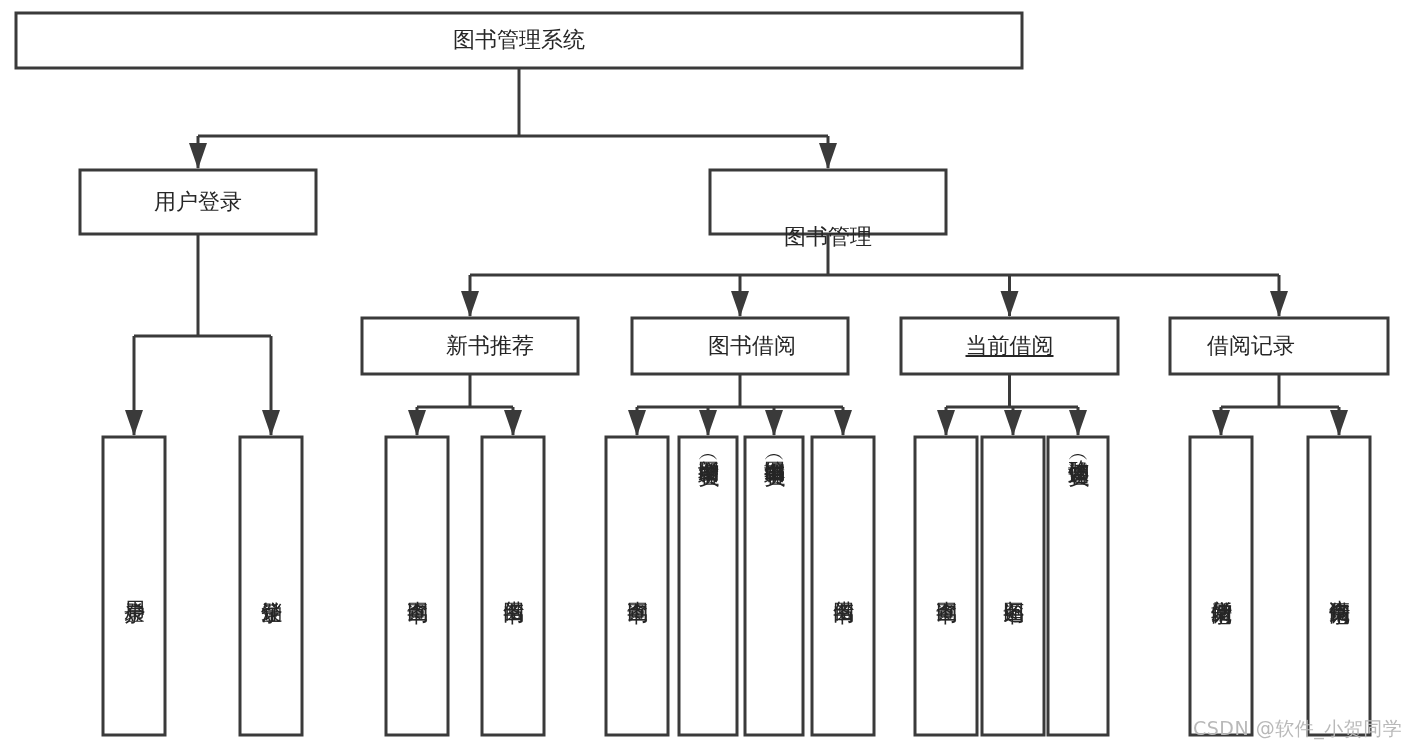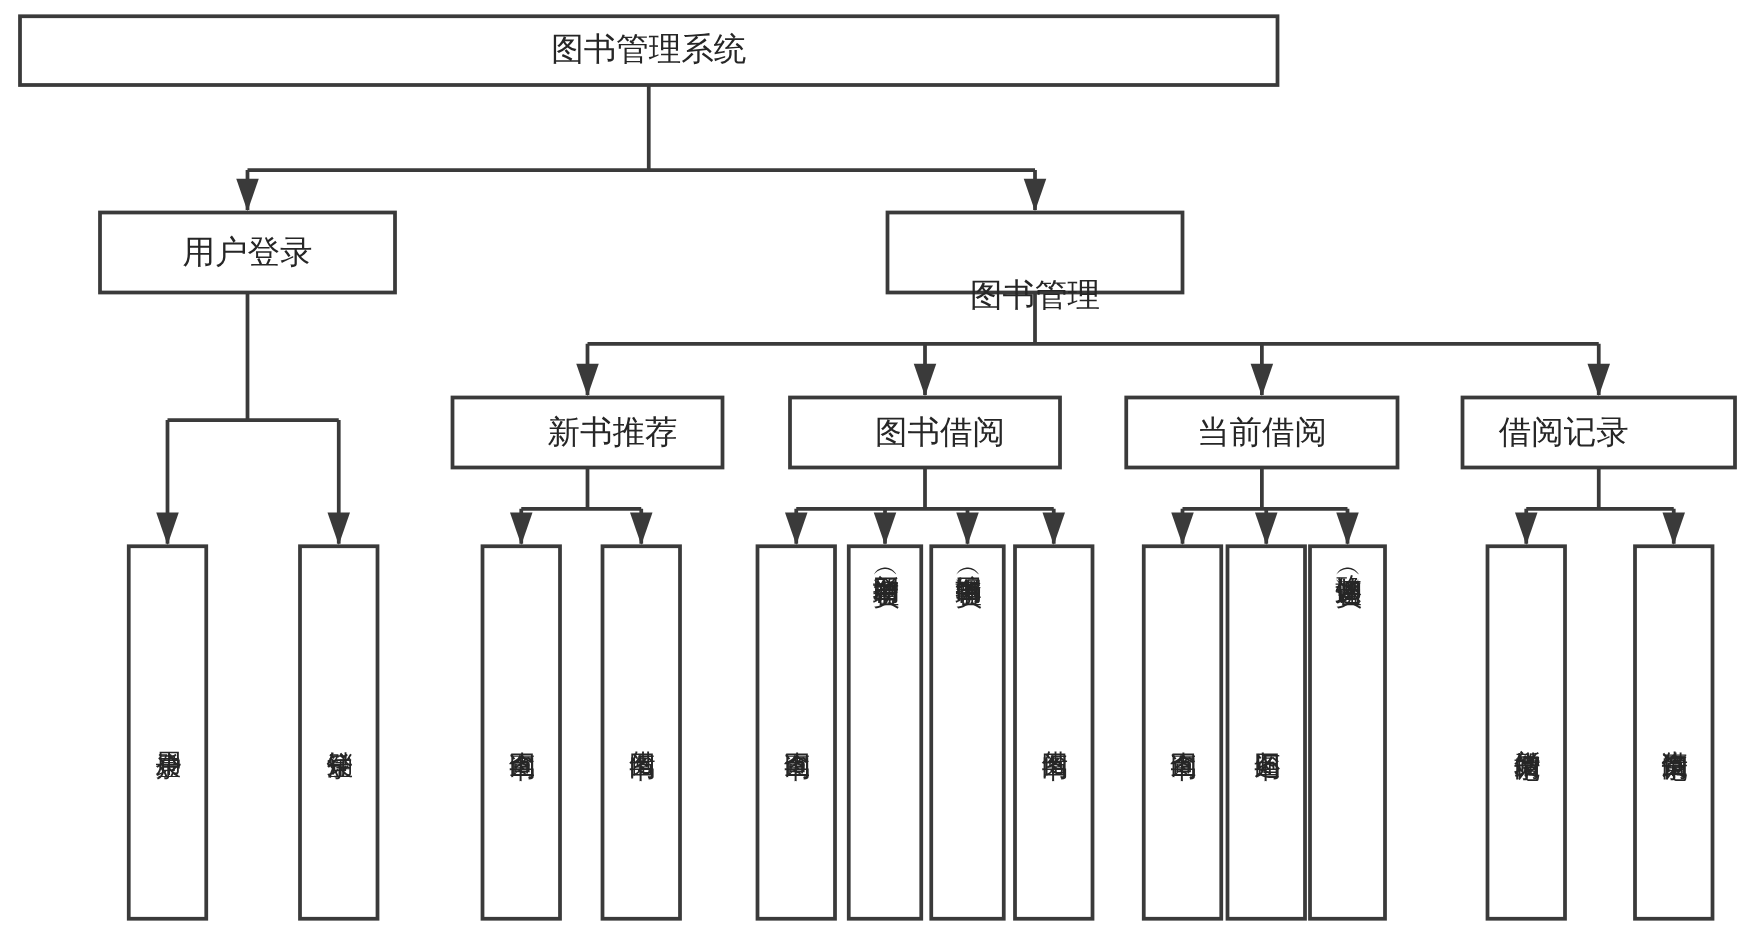--- a/index.html
+++ b/index.html
@@ -48,21 +48,21 @@
     box-sizing: border-box;
     display: flex;
     align-items: center;
     justify-content: center;
     color: #262626;
     text-align: center;
     pointer-events: none;
     white-space: nowrap;
   }
   .node-label.horizontal {
-    font-size: 26px;
+    font-size: 22px;
     line-height: 1.1;
   }
   .node-label.vertical {
     writing-mode: vertical-rl;
     text-orientation: upright;
     font-size: 21px;
     line-height: 1.22;
     letter-spacing: 1px;
     align-items: center;
     justify-content: center;
@@ -163,31 +163,32 @@
         <rect x="1308" y="437" width="62" height="298" class="box-rect"></rect>
       </g>
   </svg>
 
   <div id="labels-layer">
       <div class="node-label horizontal" style="left: 16px; top: 13px; width: 1006px; height: 55px;">图书管理系统</div>
       <div class="node-label horizontal" style="left: 80px; top: 170px; width: 236px; height: 64px;">用户登录</div>
       <div class="node-label horizontal" style="left: 710px; top: 170px; width: 236px; height: 64px; margin-top: 35px;">图书管理</div>
       <div class="node-label horizontal" style="left: 362px; top: 318px; width: 256px; height: 56px;">新书推荐</div>
       <div class="node-label horizontal" style="left: 632px; top: 318px; width: 216px; height: 56px; padding-left: 24px;">图书借阅</div>
-      <div class="node-label horizontal" style="left: 901px; top: 318px; width: 217px; height: 56px;">当前借阅</div>
+      <div class="node-label horizontal" style="left: 901px; top: 318px; width: 217px; height: 56px; text-decoration: underline;">当前借阅</div>
       <div class="node-label horizontal" style="left: 1124px; top: 318px; width: 254px; height: 56px; text-align: center;">借阅记录</div>
       <div class="node-label vertical" style="left: 103px; top: 437px; width: 62px; height: 298px;">用户登录</div>
       <div class="node-label vertical" style="left: 240px; top: 437px; width: 62px; height: 298px;">注销登录</div>
       <div class="node-label vertical" style="left: 386px; top: 437px; width: 62px; height: 298px;">查询图书</div>
       <div class="node-label vertical" style="left: 482px; top: 437px; width: 62px; height: 298px;">借阅图书</div>
       <div class="node-label vertical" style="left: 606px; top: 437px; width: 62px; height: 298px;">查询图书</div>
       <div class="node-label vertical top-aligned" style="left: 679px; top: 437px; width: 58px; height: 298px;">新增图书（管理员）</div>
       <div class="node-label vertical top-aligned" style="left: 745px; top: 437px; width: 58px; height: 298px;">编辑图书（管理员）</div>
       <div class="node-label vertical" style="left: 812px; top: 437px; width: 62px; height: 298px;">借阅图书</div>
       <div class="node-label vertical" style="left: 915px; top: 437px; width: 62px; height: 298px;">查询图书</div>
       <div class="node-label vertical" style="left: 982px; top: 437px; width: 62px; height: 298px;">归还图书</div>
       <div class="node-label vertical top-aligned" style="left: 1048px; top: 437px; width: 60px; height: 298px;">确认归还（管理员）</div>
       <div class="node-label vertical" style="left: 1190px; top: 437px; width: 62px; height: 298px;">新增借阅记录</div>
       <div class="node-label vertical" style="left: 1308px; top: 437px; width: 62px; height: 298px;">查询借阅记录</div>
     </div>
 
+  <div class="watermark" style="left: 1193px; top: 716px;">CSDN @软件_小贺同学</div>
 
 </div>
 
 </body></html>

